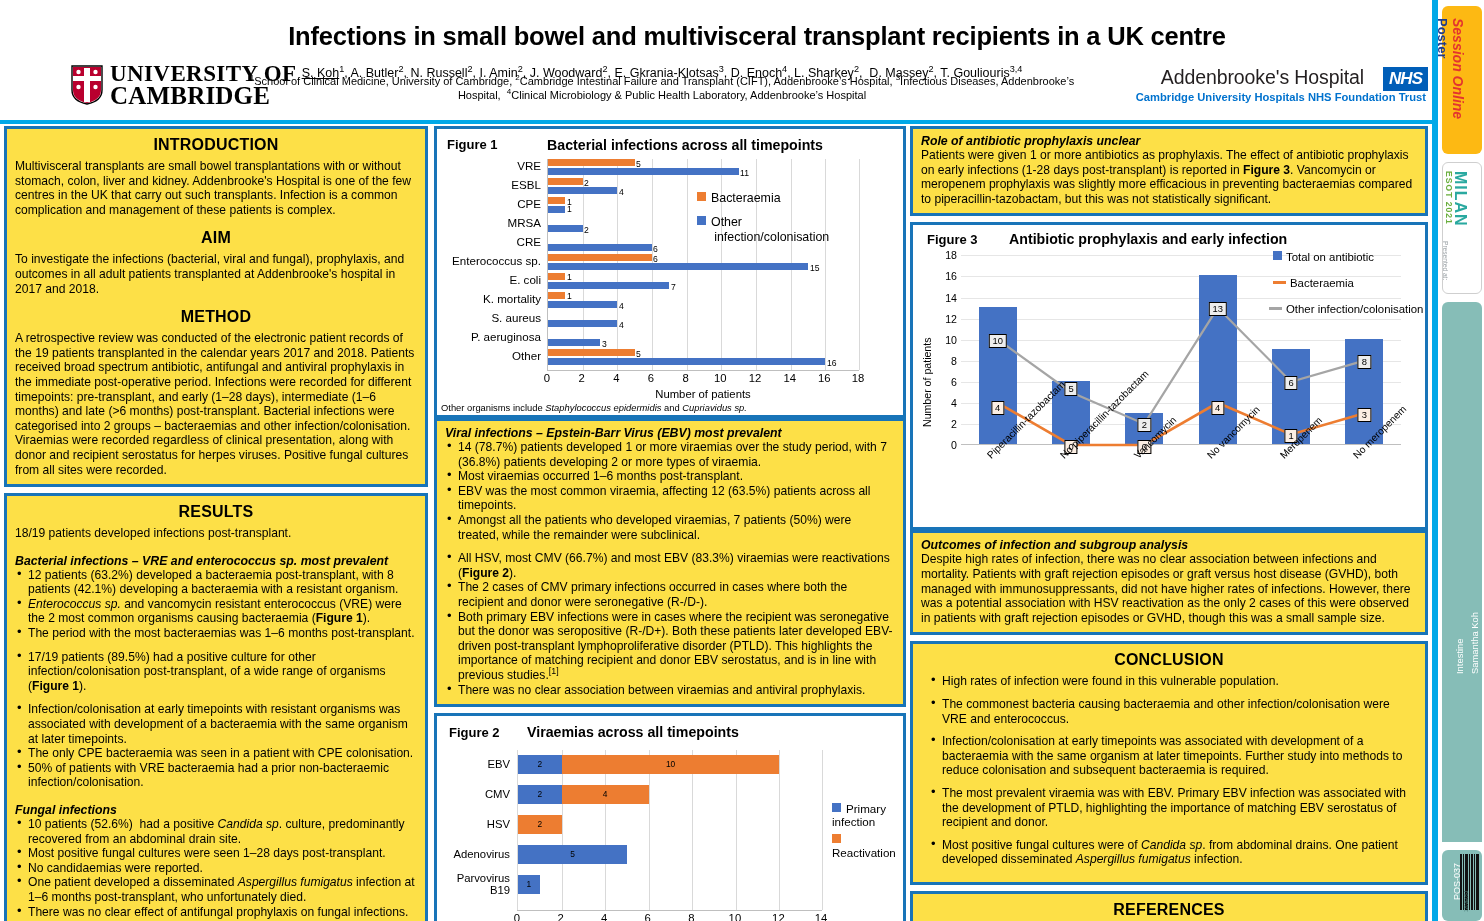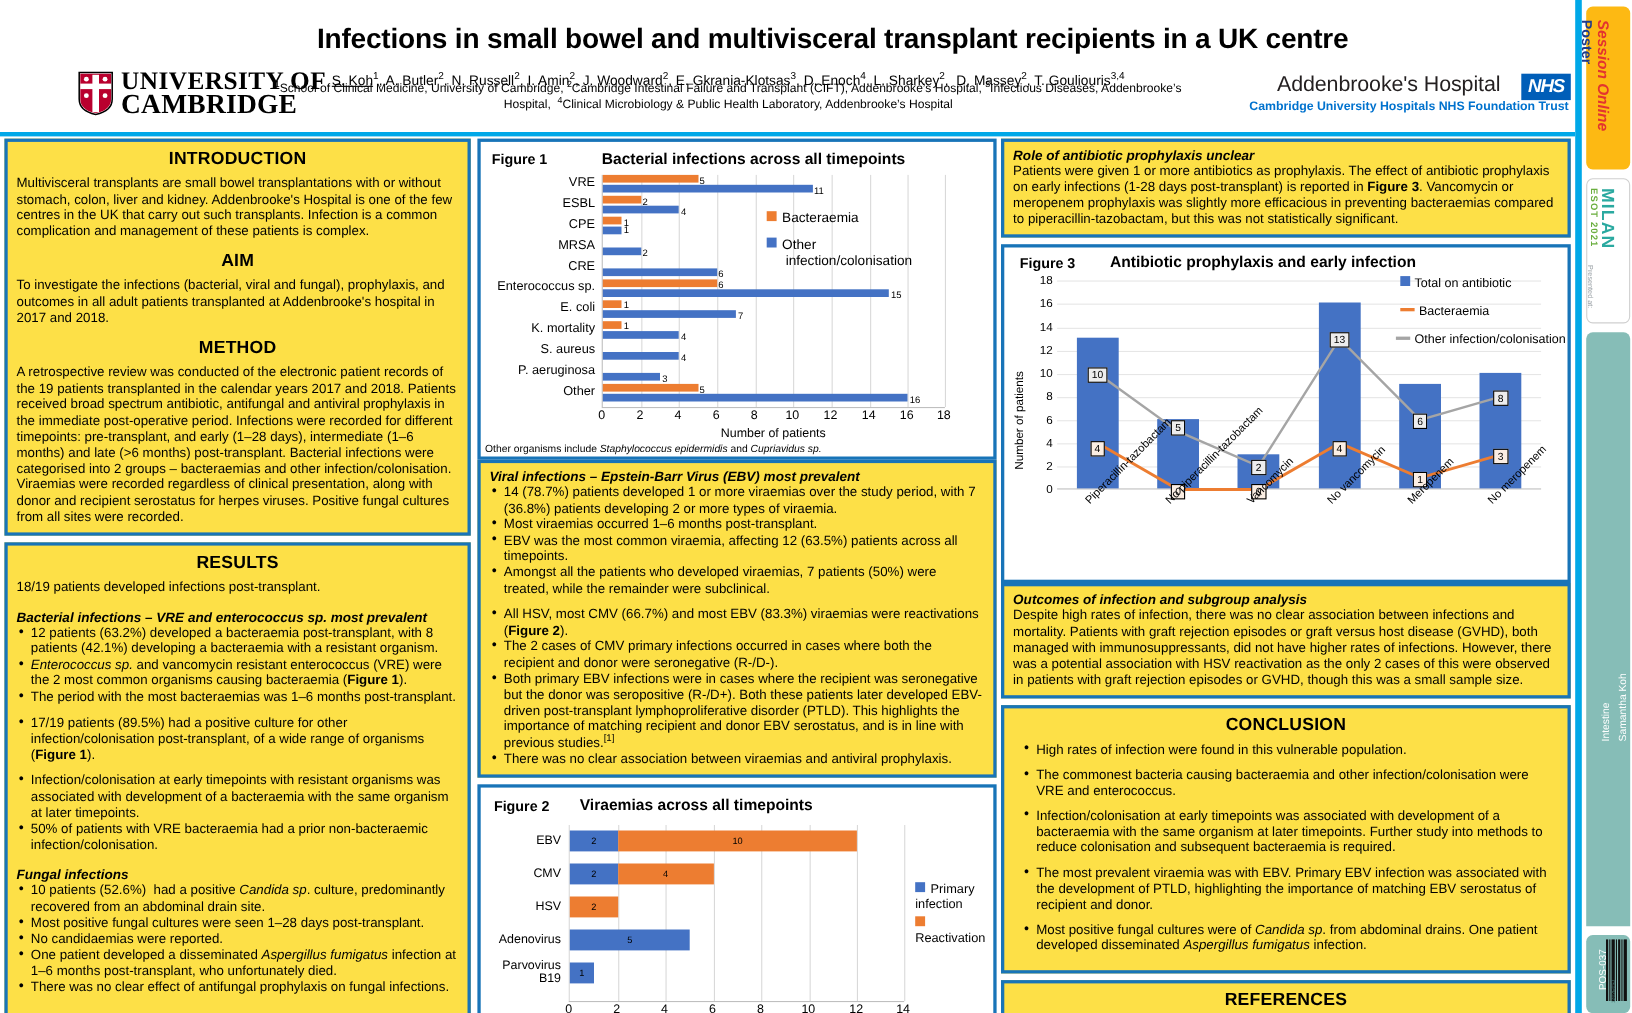--- a/index.html
+++ b/index.html
@@ -214,20 +214,21 @@
         <li><span class="it">Enterococcus sp.</span> and vancomycin resistant enterococcus (VRE) were the 2 most common organisms causing bacteraemia (<span class="bd">Figure 1</span>).</li>
         <li>The period with the most bacteraemias was 1–6 months post-transplant.</li>
       </ul>
       <div class="gap"></div>
       <ul class="bl">
         <li>17/19 patients (89.5%) had a positive culture for other infection/colonisation post-transplant, of a wide range of organisms (<span class="bd">Figure 1</span>).</li>
       </ul>
       <div class="gap"></div>
       <ul class="bl">
         <li>Infection/colonisation at early timepoints with resistant organisms was associated with development of a bacteraemia with the same organism at later timepoints.</li>
+        <li>The only CPE bacteraemia was seen in a patient with CPE colonisation.</li>
         <li>50% of patients with VRE bacteraemia had a prior non-bacteraemic infection/colonisation.</li>
       </ul>
       <div class="gap"></div>
       <div class="sub-head">Fungal infections</div>
       <ul class="bl">
         <li>10 patients (52.6%)&nbsp; had a positive <span class="it">Candida sp</span>. culture, predominantly recovered from an abdominal drain site.</li>
         <li>Most positive fungal cultures were seen 1–28 days post-transplant.</li>
         <li>No candidaemias were reported.</li>
         <li>One patient developed a disseminated <span class="it">Aspergillus fumigatus</span> infection at 1–6 months post-transplant, who unfortunately died.</li>
         <li>There was no clear effect of antifungal prophylaxis on fungal infections.</li>

